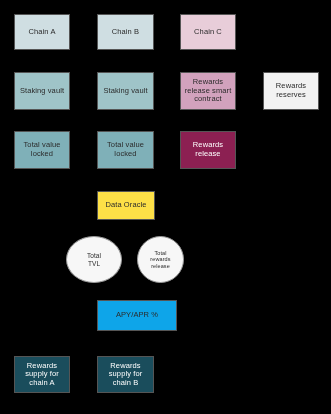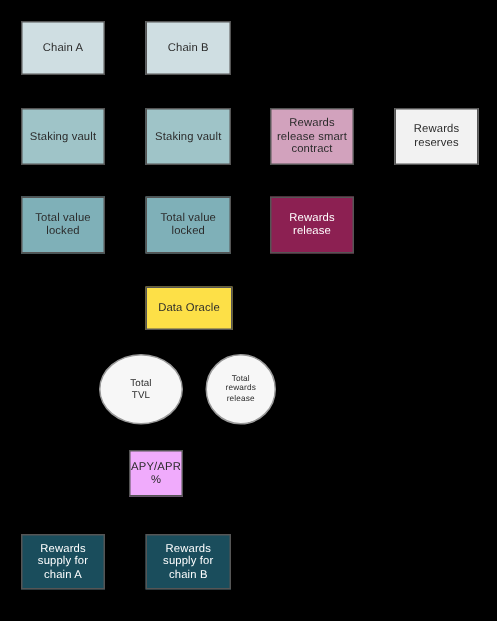--- a/index.html
+++ b/index.html
@@ -46,20 +46,23 @@
 </head>
 <body>
 
 <div id="canvas" style="background: rgb(0, 0, 0); border-radius: 15px;">
     <div class="node rect" style="left: 14px; top: 14px; width: 56px; height: 36px; background: rgb(207, 222, 226); color: rgb(43, 43, 43); font-size: 7.5px; border-color: rgb(85, 85, 85);">
       <span class="lbl">Chain A</span>
     </div>
     <div class="node rect" style="left: 97px; top: 14px; width: 57px; height: 36px; background: rgb(207, 222, 226); color: rgb(43, 43, 43); font-size: 7.5px; border-color: rgb(85, 85, 85);">
       <span class="lbl">Chain B</span>
     </div>
+    <div class="node rect" style="left: 180px; top: 14px; width: 56px; height: 36px; background: rgb(232, 205, 217); color: rgb(43, 43, 43); font-size: 7.5px; border-color: rgb(85, 85, 85);">
+      <span class="lbl">Chain C</span>
+    </div>
     <div class="node rect" style="left: 14px; top: 72px; width: 56px; height: 38px; background: rgb(159, 196, 200); color: rgb(43, 43, 43); font-size: 7.5px; border-color: rgb(85, 85, 85);">
       <span class="lbl">Staking vault</span>
     </div>
     <div class="node rect" style="left: 97px; top: 72px; width: 57px; height: 38px; background: rgb(159, 196, 200); color: rgb(43, 43, 43); font-size: 7.5px; border-color: rgb(85, 85, 85);">
       <span class="lbl">Staking vault</span>
     </div>
     <div class="node rect" style="left: 180px; top: 72px; width: 56px; height: 38px; background: rgb(210, 162, 189); color: rgb(43, 43, 43); font-size: 7.5px; border-color: rgb(85, 85, 85);">
       <span class="lbl">Rewards
 release smart
 contract</span>
@@ -85,21 +88,21 @@
     </div>
     <div class="node circle" style="left: 66px; top: 236px; width: 56px; height: 47px; background: rgb(247, 247, 247); color: rgb(43, 43, 43); font-size: 6.5px; border-color: rgb(154, 154, 154);">
       <span class="lbl">Total
 TVL</span>
     </div>
     <div class="node circle" style="left: 137px; top: 236px; width: 47px; height: 47px; background: rgb(247, 247, 247); color: rgb(43, 43, 43); font-size: 5.5px; border-color: rgb(154, 154, 154);">
       <span class="lbl">Total
 rewards
 release</span>
     </div>
-    <div class="node rect" style="left: 86px; top: 300px; width: 36px; height: 31px; background: #f0abfc; color: rgb(43, 43, 43); font-size: 7.5px; border-color: rgb(85, 85, 85);">
+    <div class="node rect" style="left: 97px; top: 300px; width: 80px; height: 31px; background: #0ea5e9; color: rgb(43, 43, 43); font-size: 7.5px; border-color: rgb(85, 85, 85);">
       <span class="lbl">APY/APR %</span>
     </div>
     <div class="node rect" style="left: 14px; top: 356px; width: 56px; height: 37px; background: rgb(26, 77, 92); color: rgb(255, 255, 255); font-size: 7.5px; border-color: rgb(85, 85, 85);">
       <span class="lbl">Rewards
 supply for
 chain A</span>
     </div>
     <div class="node rect" style="left: 97px; top: 356px; width: 57px; height: 37px; background: rgb(26, 77, 92); color: rgb(255, 255, 255); font-size: 7.5px; border-color: rgb(85, 85, 85);">
       <span class="lbl">Rewards
 supply for

